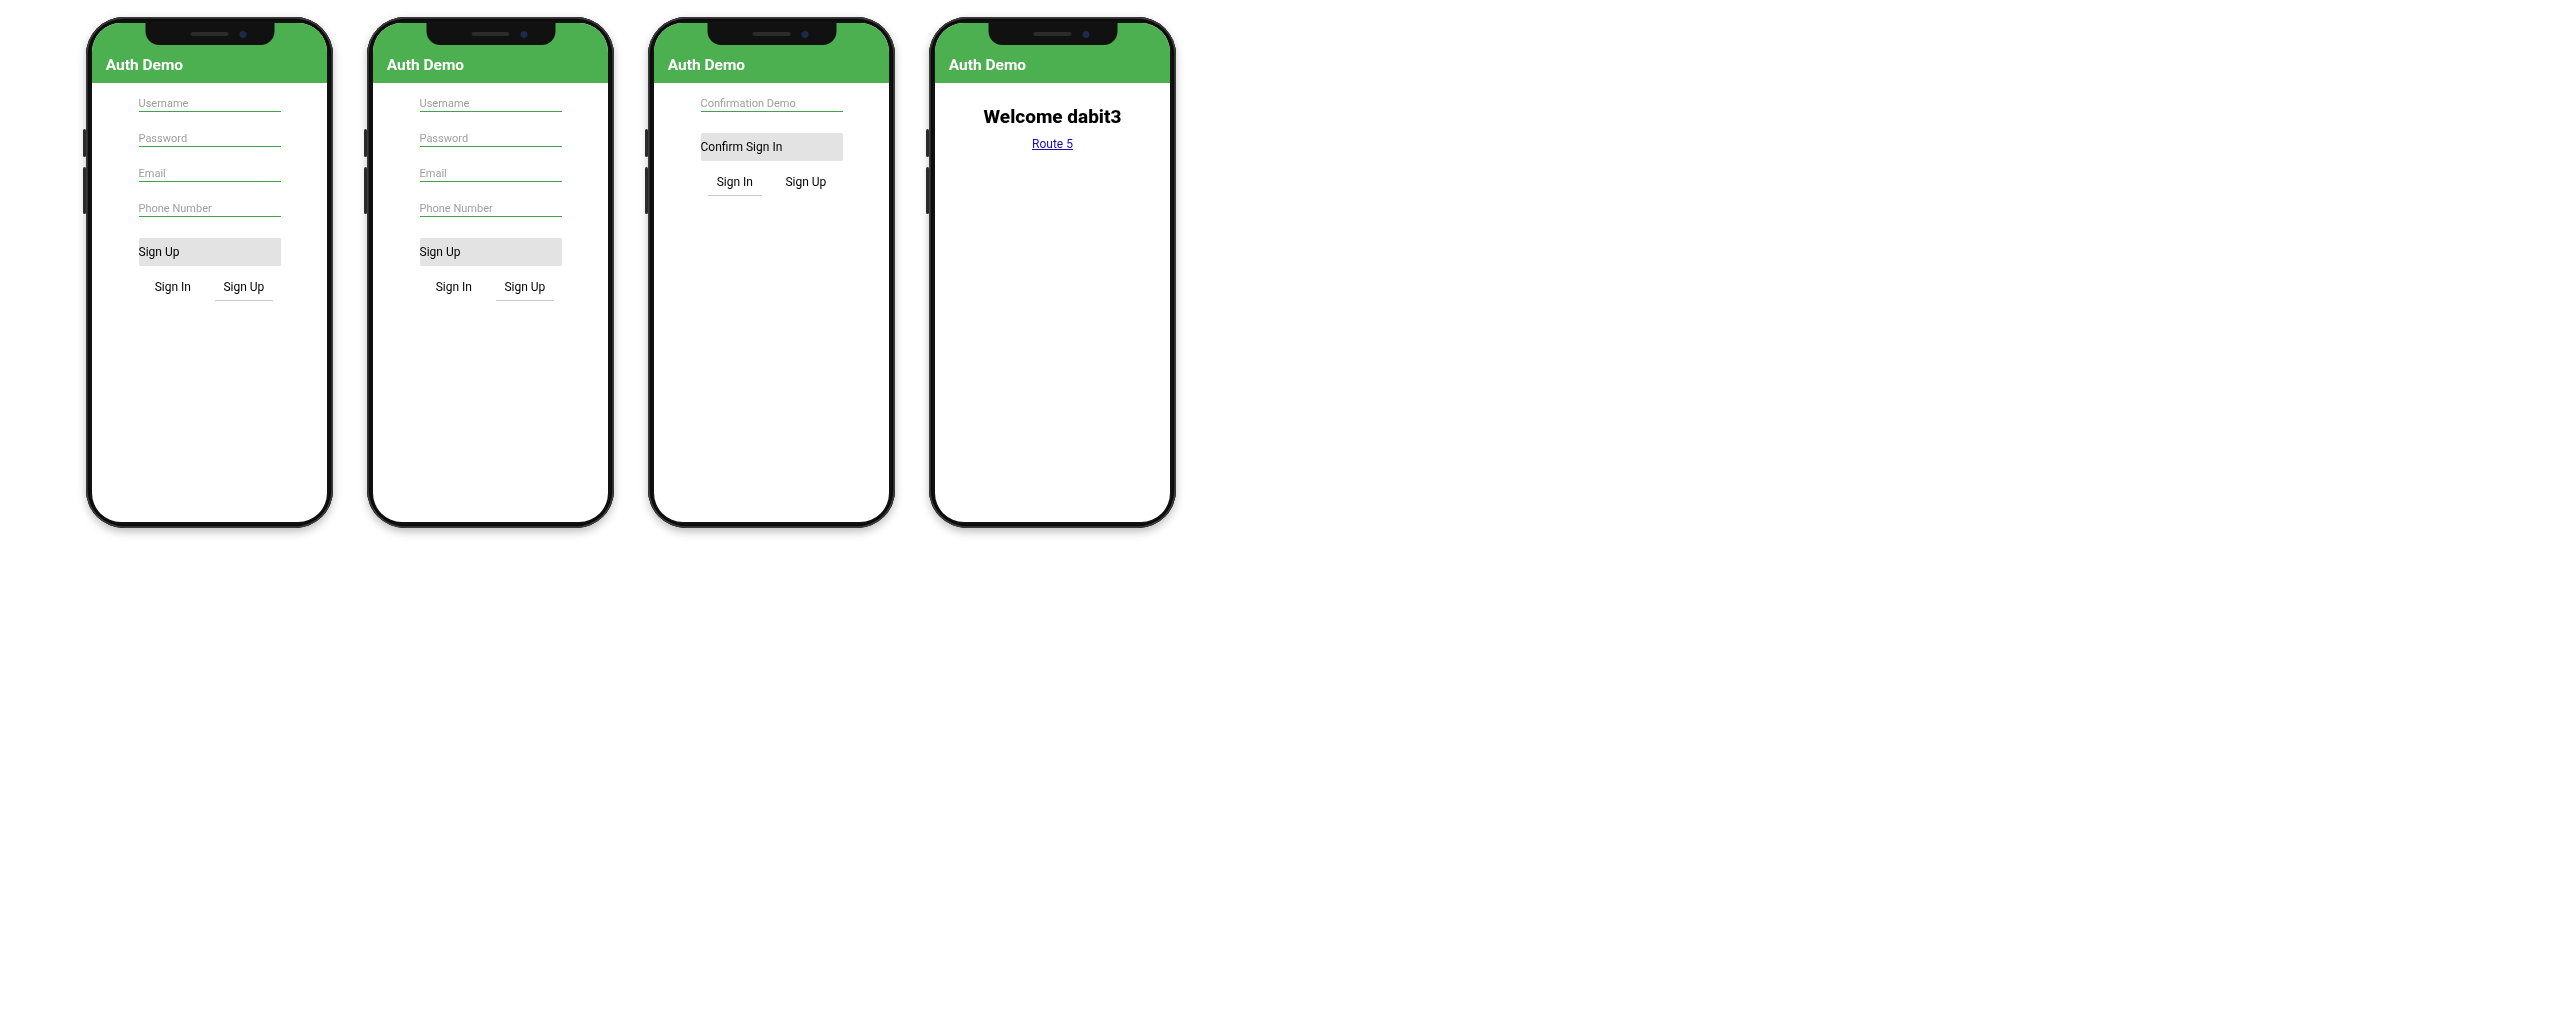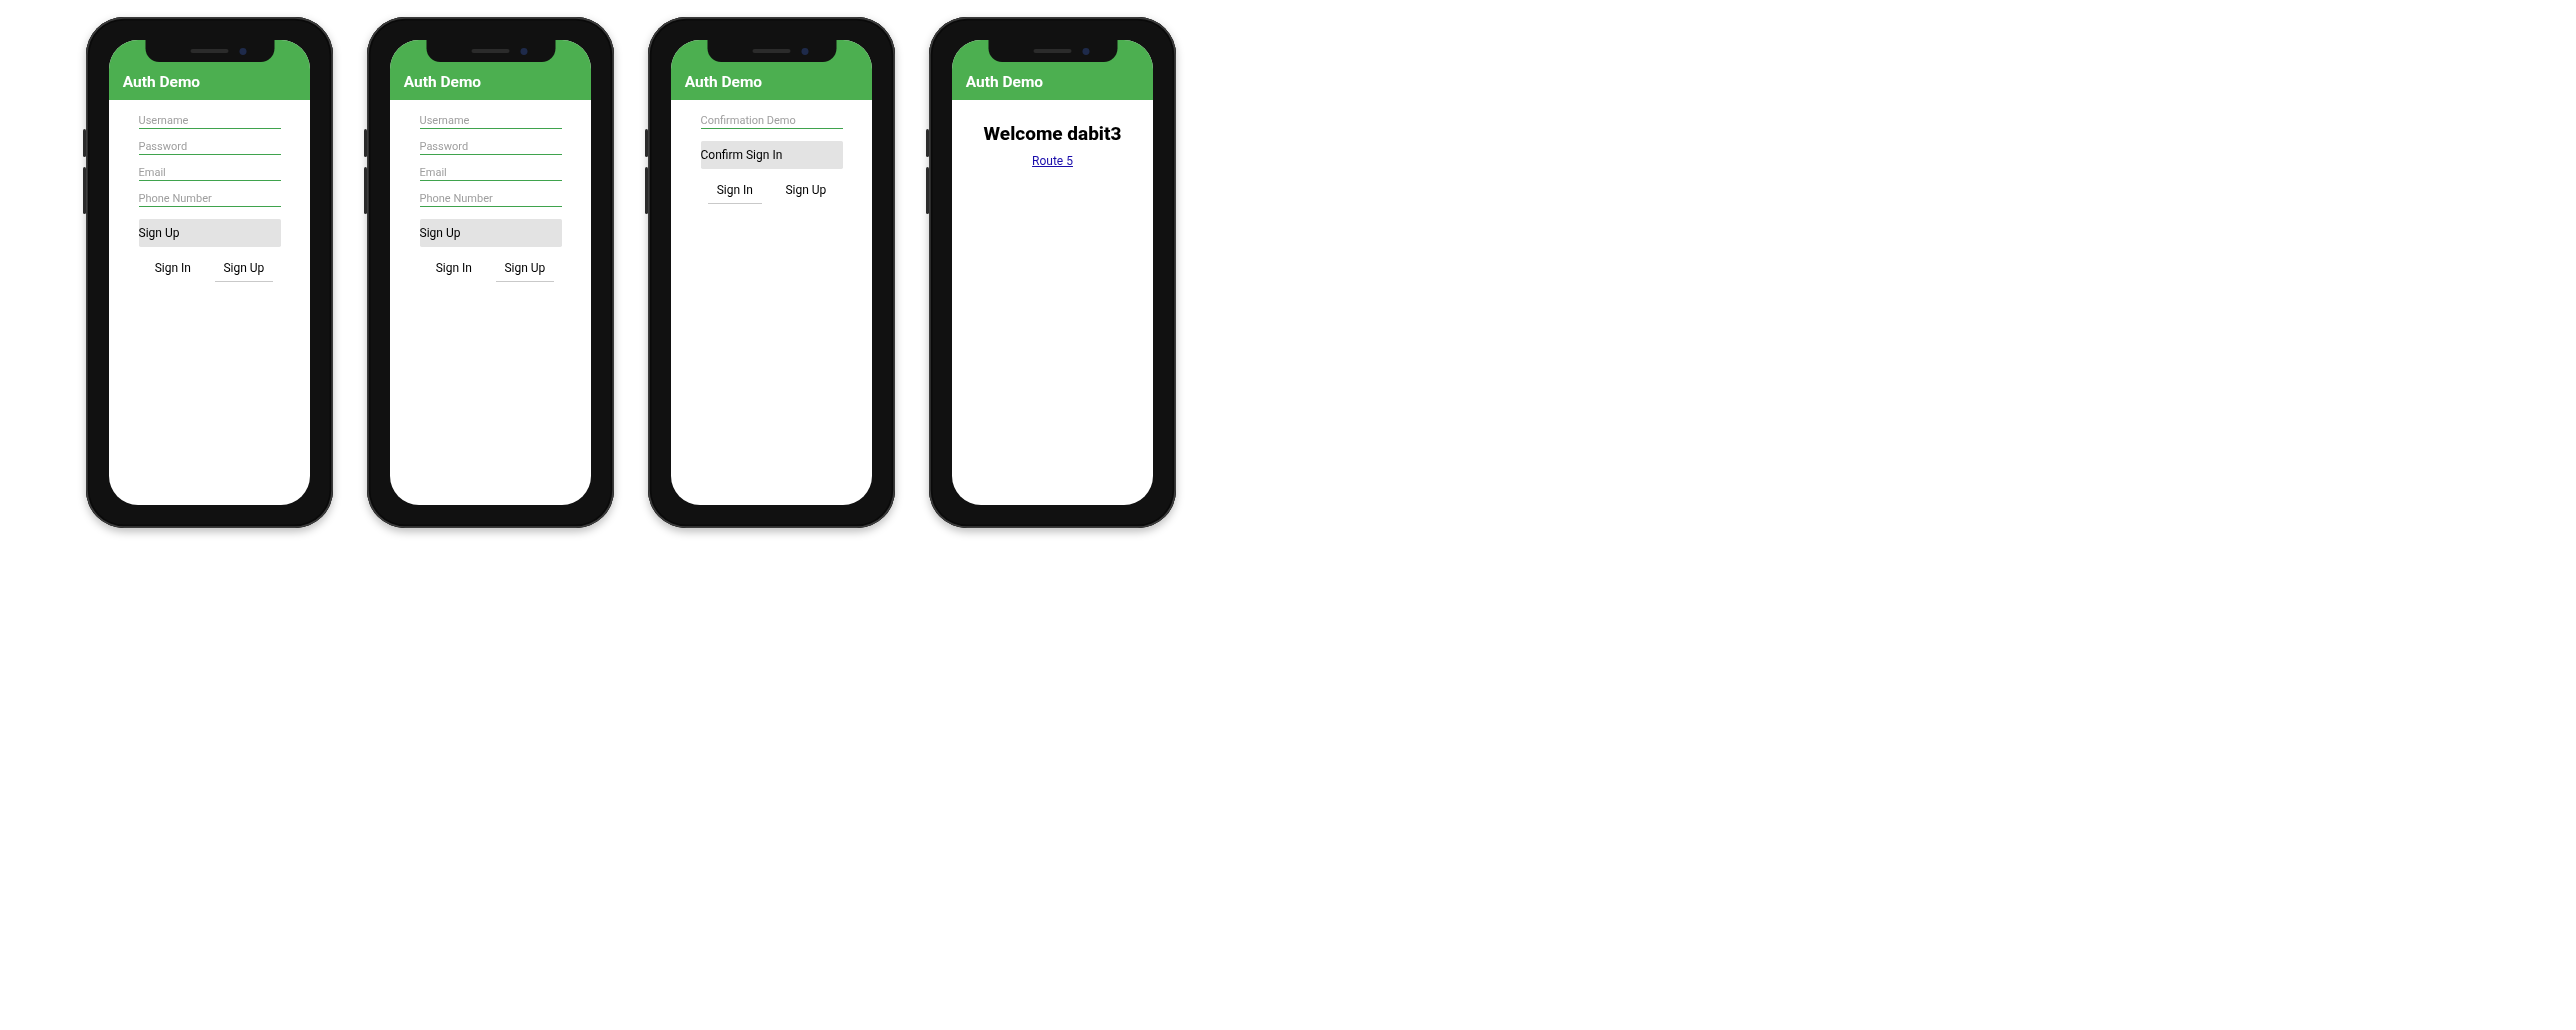--- a/index.html
+++ b/index.html
@@ -12,21 +12,21 @@
     justify-content: flex-start;
     align-items: flex-start;
   }
 
   
   .phone {
     width: 247px;
     height: 511px;
     background: #111;
     border-radius: 38px;
-    padding: 23px;
+    padding: 6px;
     box-sizing: border-box;
     position: relative;
     box-shadow:
       inset 0 0 0 1.7px #3c3c3c,
       inset 0 0 0 3.4px #0a0a0a,
       0 3.4px 8.6px rgba(0,0,0,.25);
   }
   .phone::before,
   .phone::after {               
     content: "";
@@ -91,21 +91,21 @@
   .content {
     padding: 10.3px 22px 0 22px;
     display: flex;
     flex-direction: column;
     align-items: center;
   }
 
   
   .mfield {
     width: 142px;
-    margin-bottom: 7px;
+    margin-bottom: 16px;
   }
   .mfield .ph {
     font-size: 11px;
     color: #9e9e9e;
     padding: 3.4px 0 1.7px 0;
     display: block;
   }
   .mfield .line {
     height: 0.9px;
     background: #3fa34d;

